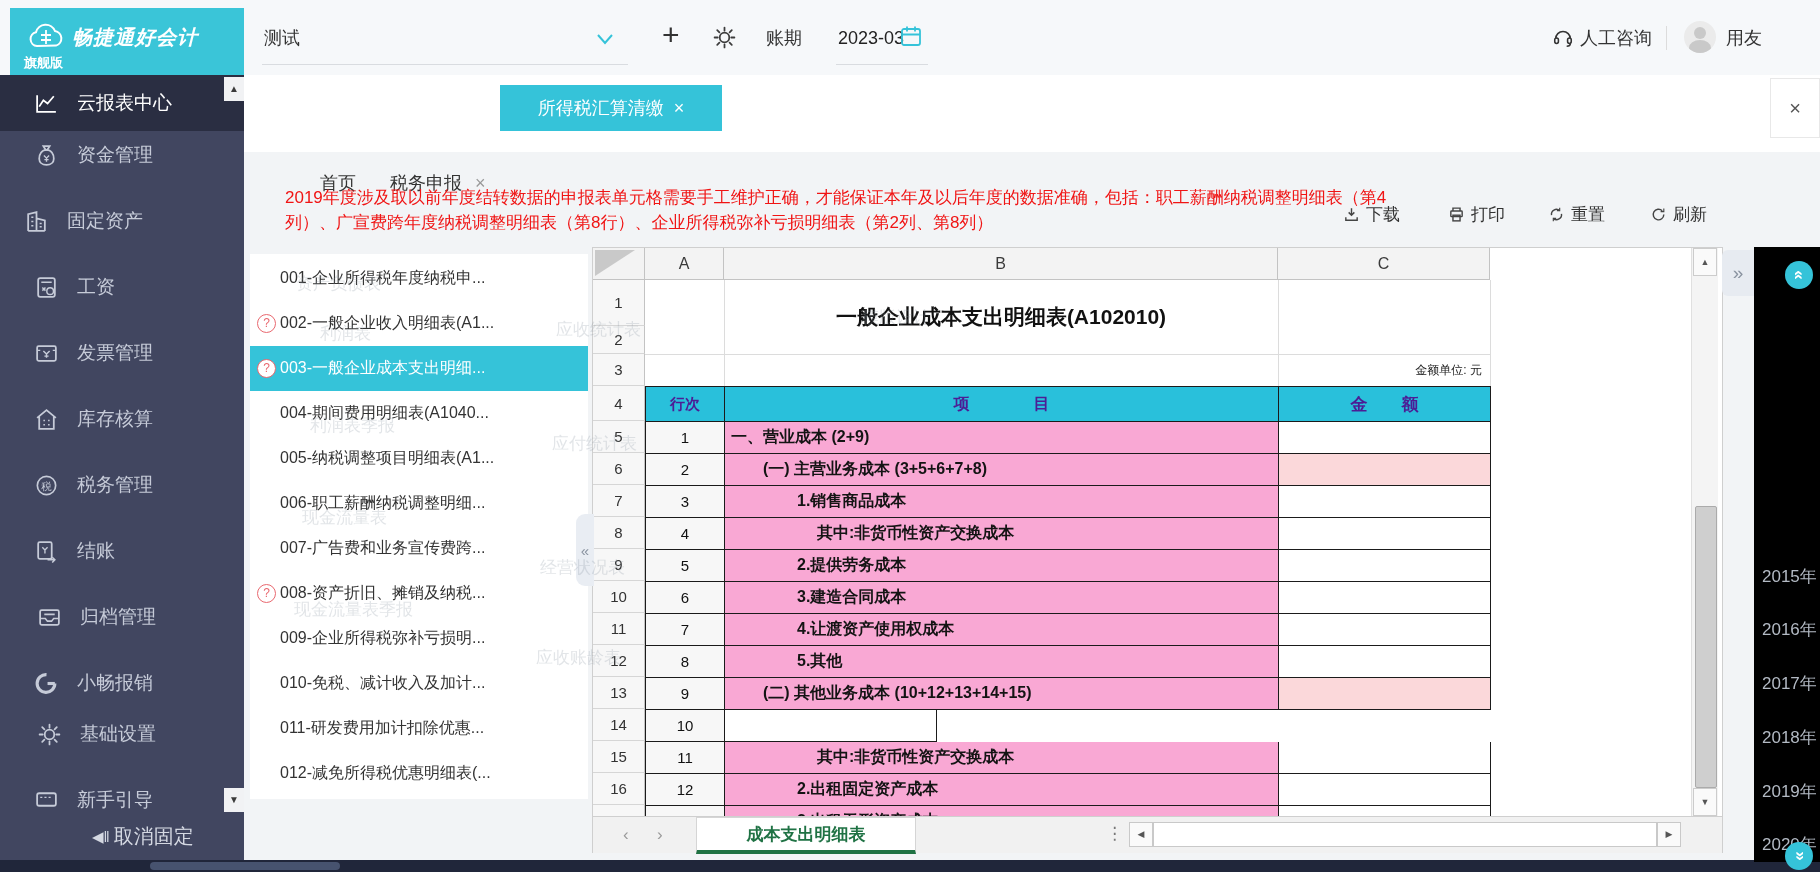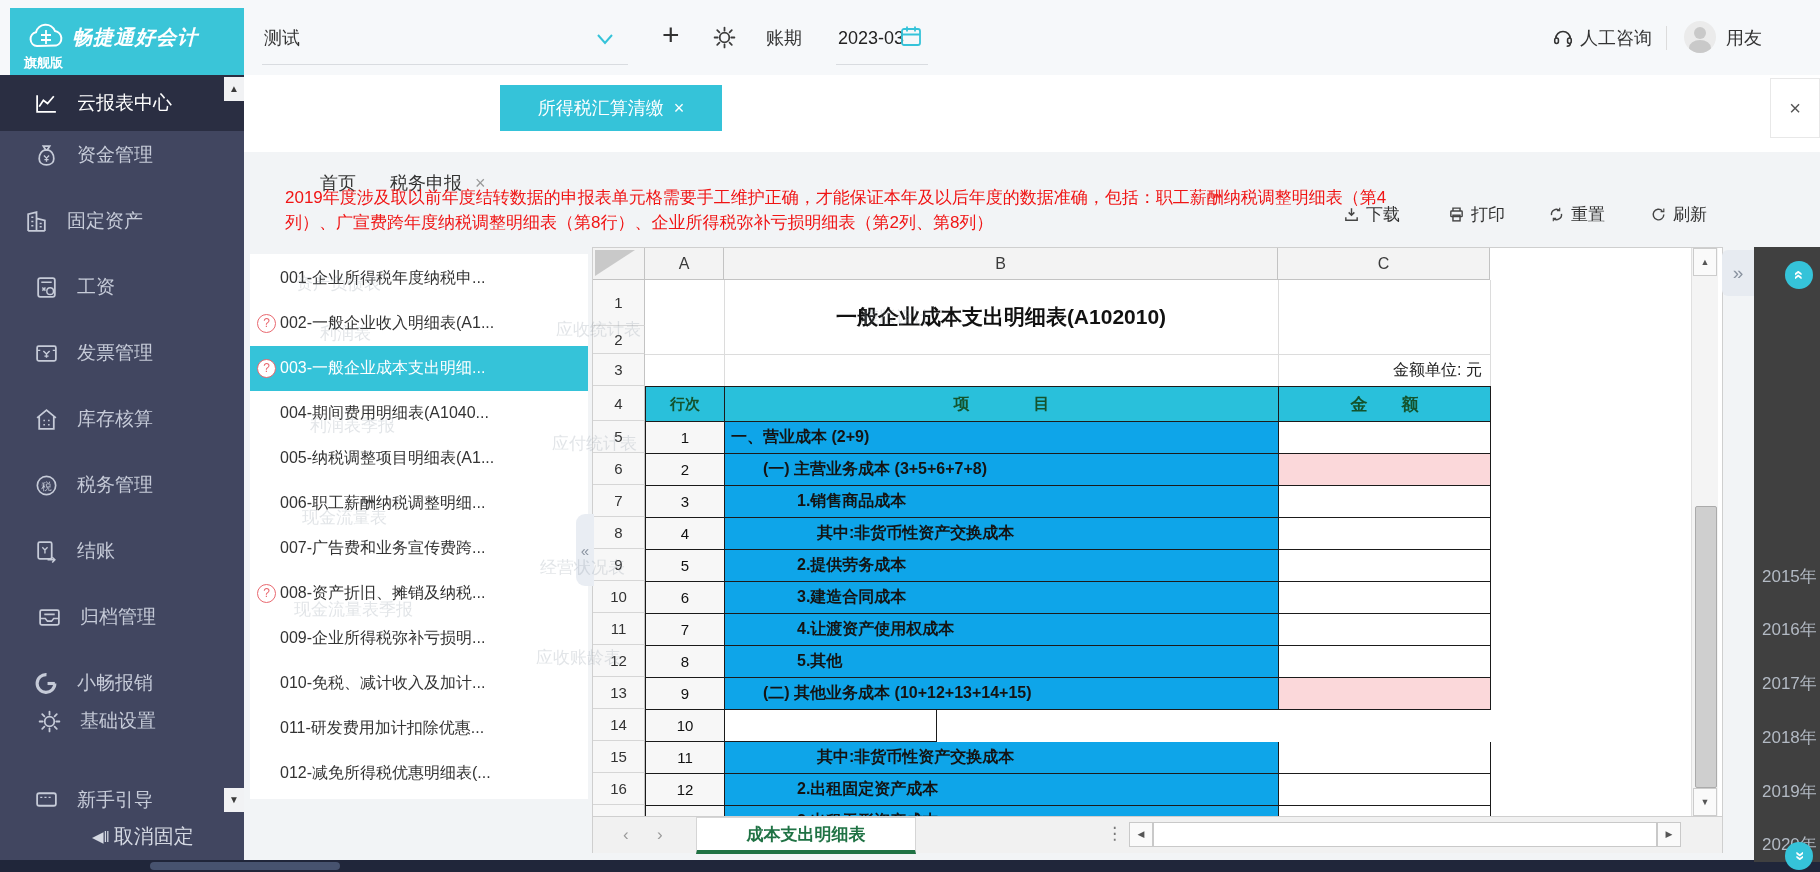--- a/index.html
+++ b/index.html
@@ -50,52 +50,52 @@
            border-bottom:1px solid #c3c3c3;box-sizing:border-box;text-align:center;line-height:32px;
            font-size:16px;color:#3a3a3a;}
   #corner-tri{position:absolute;left:2px;top:2px;width:0;height:0;
               border-top:26px solid #c9c9c9;border-right:40px solid transparent;}
   .rc{position:absolute;left:0;width:52px;background:#f7f7f7;border-right:1px solid #c3c3c3;
       border-bottom:1px solid #d6d6d6;box-sizing:border-box;text-align:center;font-size:15px;color:#333;
       display:flex;align-items:center;justify-content:center;}
   #sheet-title{position:absolute;left:131px;top:32px;width:554px;height:74px;display:flex;align-items:center;
                justify-content:center;font-size:21px;font-weight:bold;color:#111;}
   #unit-note{position:absolute;left:685px;top:106px;width:204px;height:32px;line-height:32px;
-             text-align:right;font-size:16px;color:#222;}
+             text-align:right;font-size:12px;color:#222;}
   .lite-v{position:absolute;top:32px;width:1px;height:106px;background:#dcdcdc;}
   .lite-h{position:absolute;left:52px;width:845px;height:1px;background:#dcdcdc;}
   #tbl{position:absolute;left:52px;top:138px;width:845px;border-left:1px solid #1b1b1b;border-top:1px solid #1b1b1b;box-sizing:content-box;}
   .trow{display:flex;height:32px;}
   .trow.hd{height:35px;background:#29c0db;color:#fff;font-weight:bold;font-size:17px;}
   .ca,.cb,.cc{border-right:1px solid #1b1b1b;border-bottom:1px solid #1b1b1b;box-sizing:border-box;
               display:flex;align-items:center;}
   .ca{width:79px;justify-content:center;font-size:15px;color:#111;background:#f7f7f7;}
-  .cb{width:554px;font-size:16px;font-weight:bold;color:#141414;background:#0ea5e9;}
+  .cb{width:554px;font-size:16px;font-weight:bold;color:#141414;background:#f9a8d4;}
   .cc{width:212px;background:#fff;}
-  .trow.hd .ca,.trow.hd .cb,.trow.hd .cc{background:#29c0db;color:#14532d;justify-content:center;}
+  .trow.hd .ca,.trow.hd .cb,.trow.hd .cc{background:#29c0db;color:#4c1d95;justify-content:center;}
   .cc.pink{background:#fbd8da;}
   .ind0{padding-left:6px;} .ind1{padding-left:38px;} .ind2{padding-left:72px;} .ind3{padding-left:92px;}
   
   #vscroll{position:absolute;left:1098px;top:0;width:26px;height:570px;background:#f4f4f4;border-left:1px solid #e0e0e0;}
   .sc-btn{position:absolute;left:1px;width:24px;height:28px;background:#fafafa;border:1px solid #ccc;box-sizing:border-box;
           text-align:center;line-height:26px;font-size:9px;color:#555;cursor:pointer;}
   #v-thumb{position:absolute;left:3px;top:258px;width:20px;height:280px;background:#cfcfcf;border:1px solid #ababab;border-radius:2px;cursor:pointer;}
   
   #tabbar{position:absolute;left:0;top:568px;width:1129px;height:36px;background:#f1f1f1;border-top:1px solid #cfcfcf;}
   .nav-ar{position:absolute;top:8px;font-size:17px;color:#9a9a9a;cursor:pointer;}
   #sheettab{position:absolute;left:103px;top:0;width:218px;height:32px;background:#fff;border:1px solid #d5d5d5;
             border-bottom:4px solid #1f7244;box-sizing:content-box;display:flex;align-items:center;justify-content:center;
             font-size:17px;font-weight:bold;color:#1f7244;cursor:pointer;}
   #hscroll-track{position:absolute;left:560px;top:5px;width:504px;height:25px;background:#fff;border:1px solid #c9c9c9;box-sizing:border-box;cursor:pointer;}
   .h-btn{position:absolute;top:5px;width:24px;height:25px;background:#fafafa;border:1px solid #c9c9c9;box-sizing:border-box;
          text-align:center;line-height:23px;font-size:9px;color:#555;cursor:pointer;}
   
   #expand-tab{left:1722px;top:250px;width:32px;height:46px;background:#e7ebf1;border-radius:6px 0 0 6px;
               color:#8a93a0;font-size:19px;display:flex;align-items:center;justify-content:center;cursor:pointer;z-index:6;}
-  #yearpanel{left:1754px;top:247px;width:66px;height:615px;background:#404040;z-index:6;}
+  #yearpanel{left:1754px;top:247px;width:66px;height:615px;background:#000000;z-index:6;}
   .year{position:absolute;left:8px;font-size:17px;color:#b3bac4;cursor:pointer;white-space:nowrap;}
   .cyc{position:absolute;width:28px;height:28px;background:#35c3d9;border-radius:50%;color:#fff;
        display:flex;align-items:center;justify-content:center;font-size:17px;font-weight:bold;cursor:pointer;z-index:8;}
   
   #bstrip{left:0;top:860px;width:1820px;height:12px;background:#20263a;z-index:5;}
   #bthumb{position:absolute;left:150px;top:2px;width:190px;height:8px;background:#47536f;border-radius:4px;cursor:pointer;}
   
   .wm{position:absolute;font-size:17px;color:rgba(140,150,165,0.25);z-index:40;pointer-events:none;white-space:nowrap;}
 </style>
 </head>
@@ -241,21 +241,21 @@
     </div>
     <div class="side-item" style="top:578px;">
       <span>
           <svg width="25" height="25" viewBox="0 0 24 24" fill="none">
             <path d="M20 12A8.5 8.5 0 1 1 12 3.5" stroke="currentColor" stroke-width="3"></path>
             <path d="M13 12h7" stroke="currentColor" stroke-width="3"></path>
           </svg>
         </span>
       <span class="lbl">小畅报销</span>
     </div>
-    <div class="side-item" style="top:616px;padding-left:37px;">
+    <div class="side-item" style="top:629px;padding-left:37px;">
       <span>
           <svg width="25" height="25" viewBox="0 0 24 24" fill="none" stroke="currentColor" stroke-width="1.7" stroke-linecap="round">
             <circle cx="12" cy="12" r="4.6"></circle>
             <path d="M12 2.5v3 M12 18.5v3 M2.5 12h3 M18.5 12h3 M5 5l2.1 2.1 M16.9 16.9 19 19 M19 5l-2.1 2.1 M7.1 16.9 5 19"></path>
           </svg>
         </span>
       <span class="lbl">基础设置</span>
     </div>
     <div class="side-item" style="top:710px;height:28px;overflow:hidden;align-items:flex-start;padding-top:2px;">
       <span>

